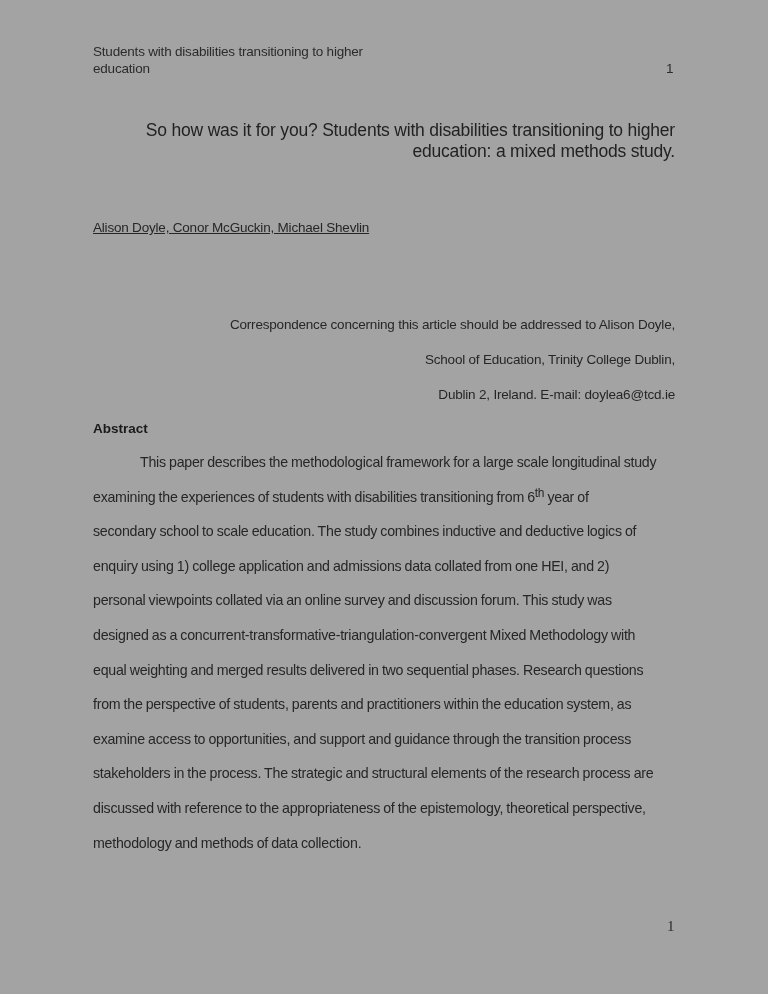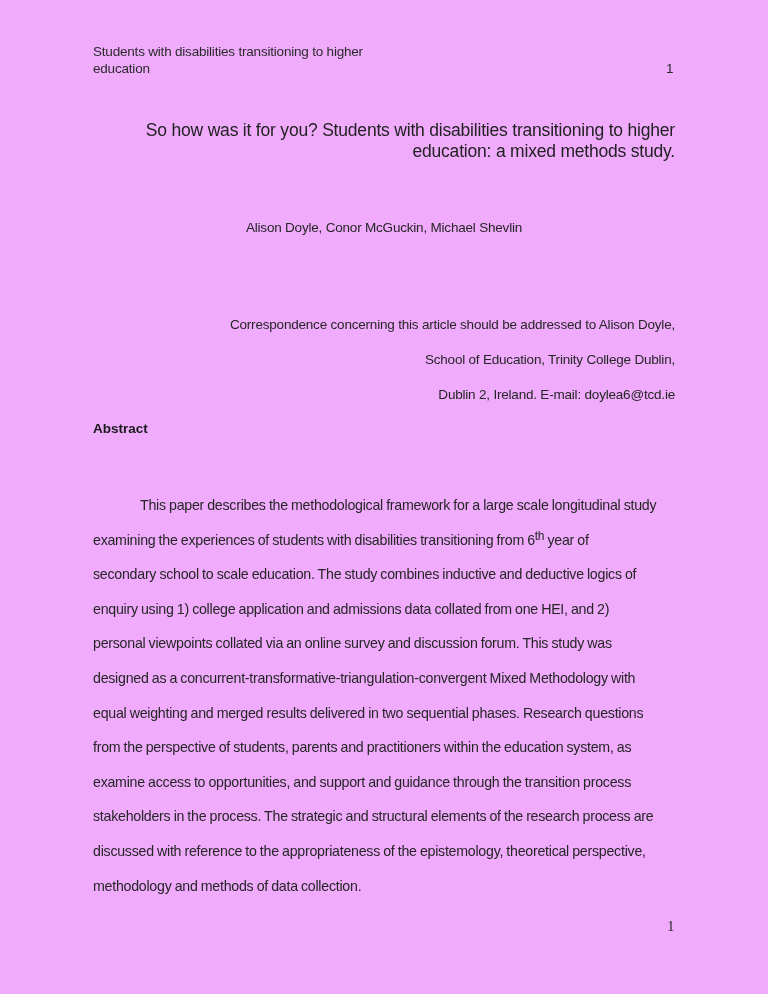--- a/index.html
+++ b/index.html
@@ -12,21 +12,21 @@
       height: 994px;
       position: relative;
       overflow: hidden;
       color: #262626;
       font-family: "Liberation Sans", "DejaVu Sans", sans-serif;
     }
     .page {
       position: absolute;
       left: 0; top: 0;
       width: 768px; height: 994px;
-      background: #f0abfc;
+      background: #a3a3a3;
     }
     
     .running-head {
       position: absolute;
       left: 93px;
       top: 43px;
       width: 320px;
       font-size: 13.5px;
       line-height: 17px;
       color: #2b2b2b;
@@ -51,25 +51,25 @@
       line-height: 21px;
       color: #222;
       letter-spacing: -0.2px;
     }
     .title span { display: block; text-align: right; }
     .authors {
       position: absolute;
       left: 93px;
       width: 582px;
       top: 219px;
-      text-align: center;
       font-size: 13.5px;
       line-height: 18px;
       color: #262626;
       letter-spacing: -0.2px;
+      text-decoration: underline;
     }
     .correspondence {
       position: absolute;
       left: 93px;
       width: 582px;
       top: 316px;
       text-align: right;
       font-size: 13.5px;
       line-height: 18px;
       color: #262626;
@@ -100,21 +100,21 @@
       color: #262626;
       letter-spacing: -0.25px;
       word-spacing: -0.5px;
     }
     .abstract-body .line {
       display: block;
       height: 34.6px;
       line-height: 18px;
       white-space: nowrap;
     }
-    .abstract-body .line.indent { padding-left: 47px; margin-top: 43px; }
+    .abstract-body .line.indent { padding-left: 47px; }
     .abstract-body sup {
       font-size: 12px;
       line-height: 0;
       vertical-align: 5px;
     }
     .foot-page-num {
       position: absolute;
       left: 667px;
       top: 917px;
       font-family: "Liberation Serif", "DejaVu Serif", serif;

